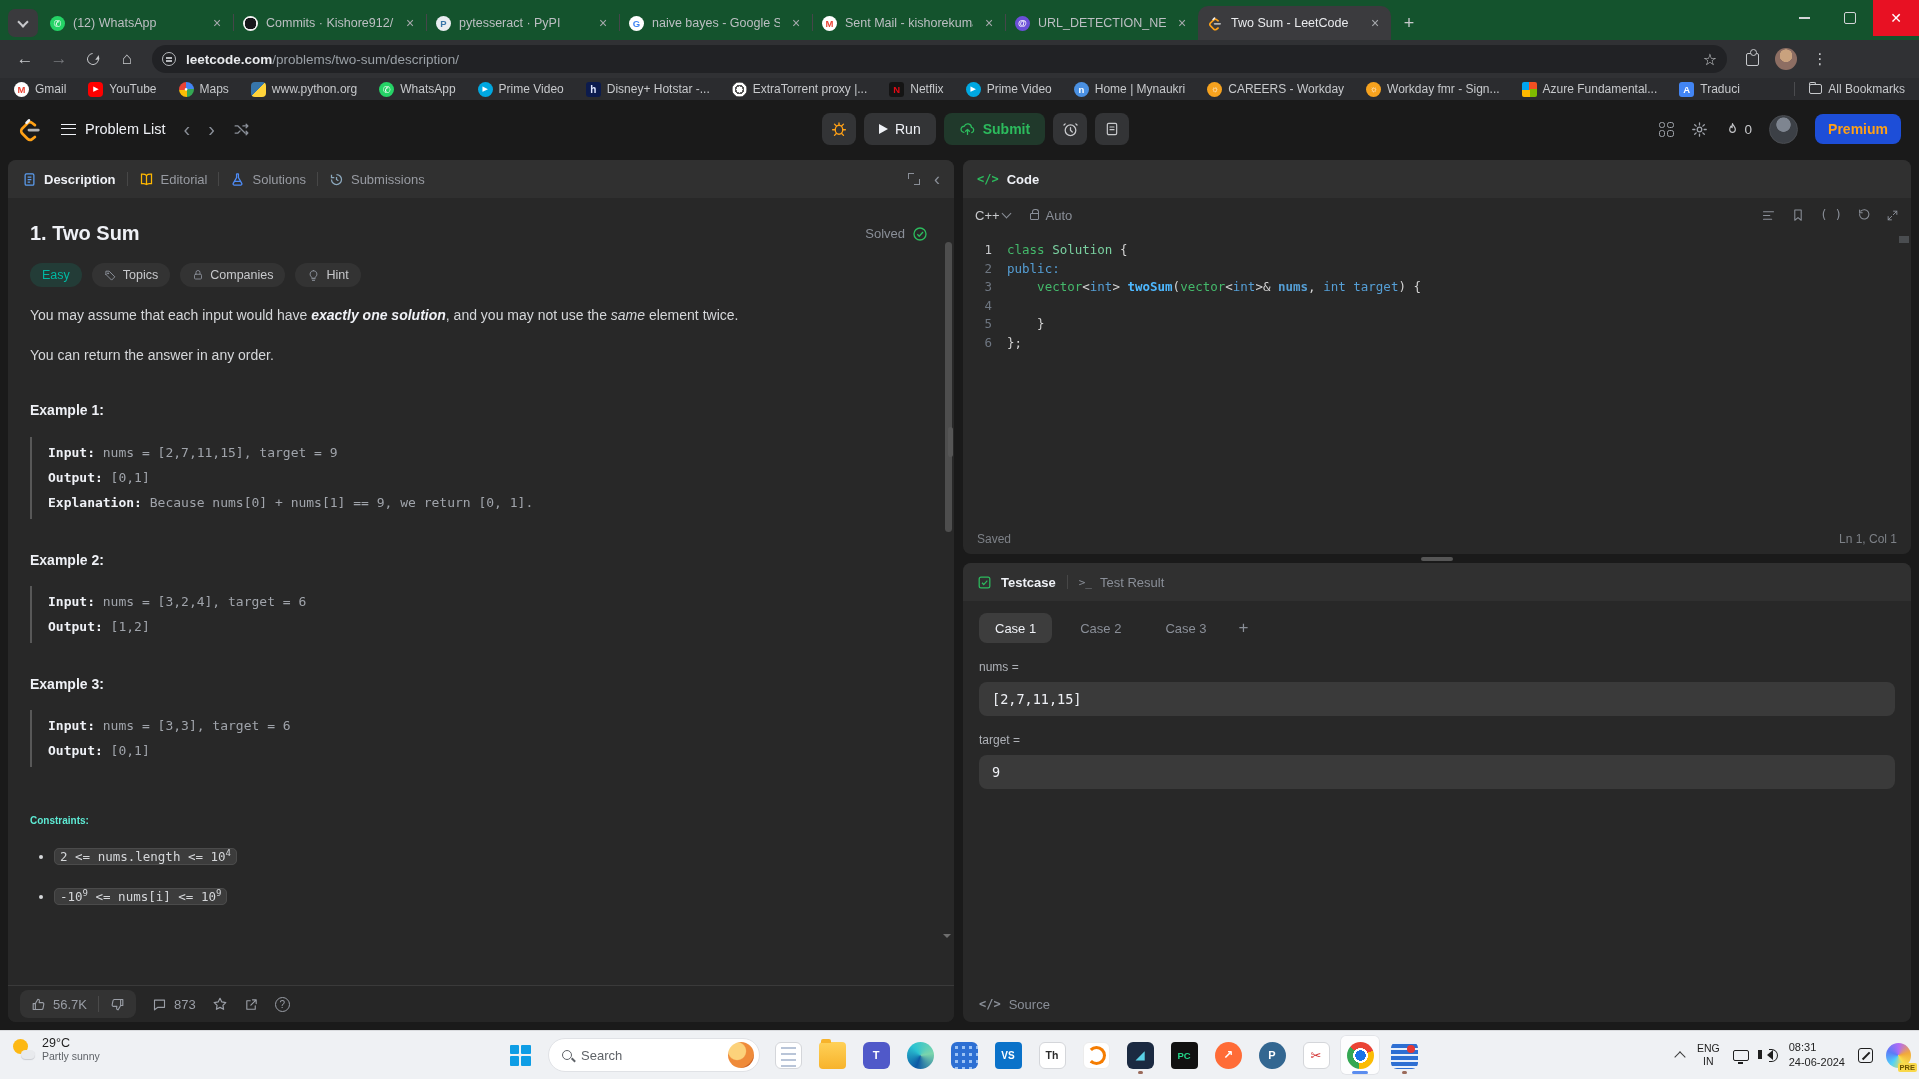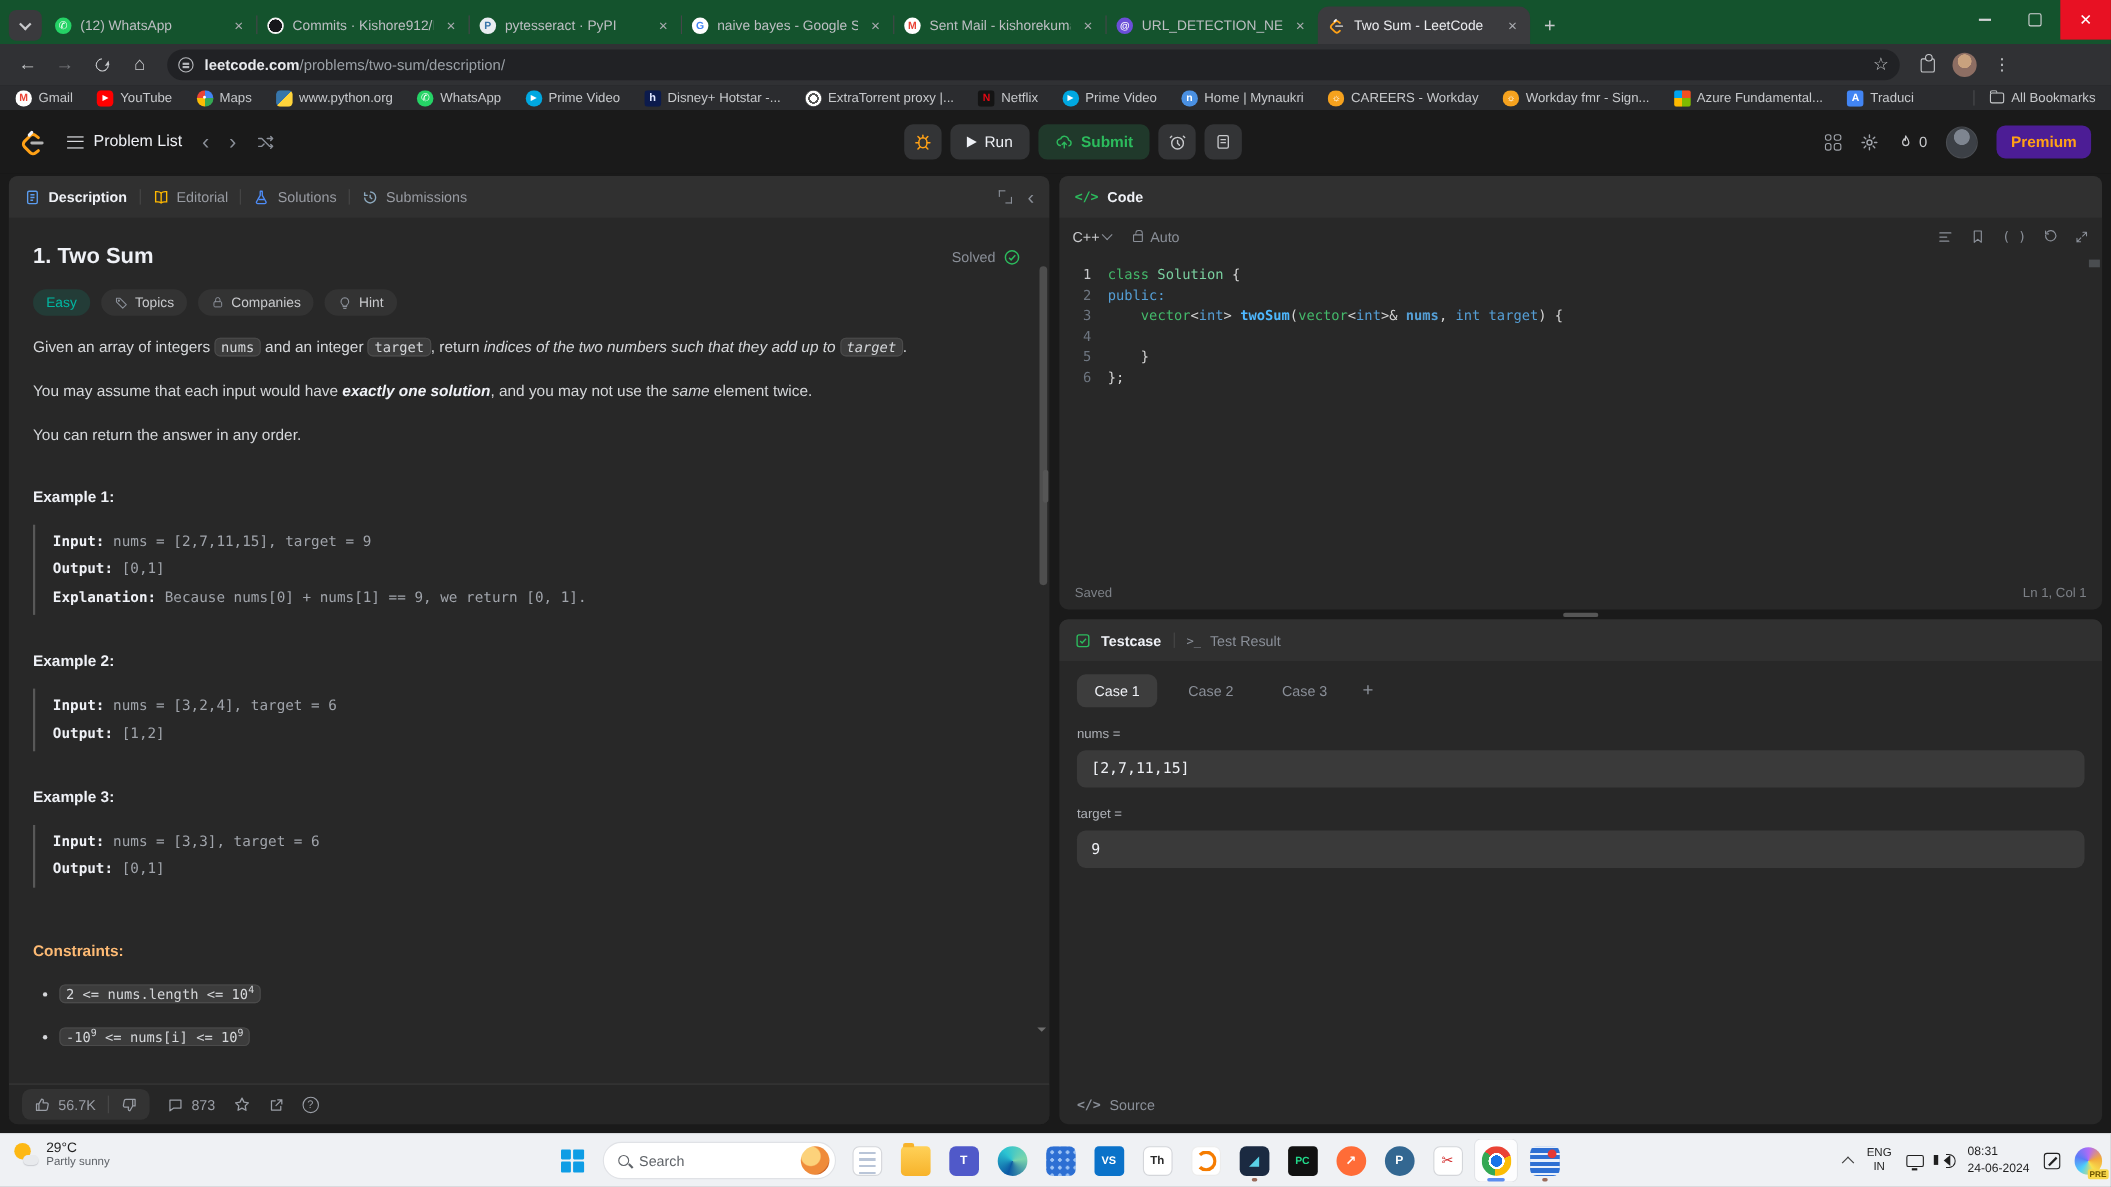--- a/index.html
+++ b/index.html
@@ -83,21 +83,21 @@
   .lc-center{position:absolute;left:822px;display:flex;align-items:center;gap:8px}
   .btn-sq{height:32px;min-width:34px;background:#333436;border-radius:8px;display:flex;align-items:center;justify-content:center;padding:0 8px;color:#c8c9cc}
   .btn-run{height:32px;background:#333436;border-radius:8px;display:flex;align-items:center;gap:7px;padding:0 15px;color:#eff1f6;font-size:14px;font-weight:500}
   .play-tri{width:0;height:0;border-left:9px solid #eff1f6;border-top:5.5px solid transparent;border-bottom:5.5px solid transparent}
   .btn-submit{height:32px;background:#20392b;border-radius:8px;display:flex;align-items:center;gap:7px;padding:0 15px;color:#2cbb5d;font-size:14px;font-weight:600}
   .lc-right{position:absolute;right:18px;display:flex;align-items:center;gap:17px;color:#a0a4ab}
   .grid-ic{width:15px;height:15px;display:grid;grid-template-columns:1fr 1fr;gap:2.5px}
   .grid-ic i{background:transparent;border:1.7px solid #a0a4ab;border-radius:2.5px}
   .streak{display:flex;align-items:center;gap:5px;font-size:13.5px;color:#c8c9cc}
   .avatar-lc{width:29px;height:29px;border-radius:50%;background:radial-gradient(circle at 50% 32%,#7e8590 0 30%,#3c4046 33% 100%);border:1px solid #4a4d52}
-  .btn-premium{height:30px;background:#4c1d95;border-radius:8px;display:flex;align-items:center;padding:0 13px;color:#ffa116;font-size:14px;font-weight:600}
+  .btn-premium{height:30px;background:#1d4ed8;border-radius:8px;display:flex;align-items:center;padding:0 13px;color:#ffa116;font-size:14px;font-weight:600}
 
   
   #workspace{position:absolute;left:0;top:158px;width:1919px;height:872px;background:#1a1a1a;display:flex;gap:9px;padding:2px 8px 8px}
   .panel{background:#282828;border-radius:8px;position:relative;overflow:hidden}
   .panel-head{height:38px;background:#303030;display:flex;align-items:center;padding:0 14px;font-size:13px}
   #descPanel{width:946px;flex:none;height:100%}
   #rightCol{flex:1;display:flex;flex-direction:column}
   #codePanel{height:394px;flex:none}
   .h-gutter{height:9px;position:relative}
   .h-gutter::after{content:"";position:absolute;left:50%;top:2.5px;margin-left:-16px;width:32px;height:4px;border-radius:2px;background:#565656}
@@ -124,21 +124,21 @@
   .pill.easy{background:#233c37;color:#00b8a3}
   #descText{margin-top:10px;font-size:14px;color:#d5d7da;line-height:1.66}
   #descText p{margin-top:17px}
   #descText code,.cons-code{font-family:"DejaVu Sans Mono","Liberation Mono",monospace;font-size:12.5px;background:#3c3c3c;border:1px solid #4b4b4b;border-radius:5px;padding:0 5px;color:#d5d7da;white-space:nowrap}
   #descText em{font-style:italic}
   #descText strong{color:#eff1f6}
   .ex-h{margin-top:30px;font-size:14px;font-weight:bold;color:#eff1f6}
   .ex-h.first{margin-top:32px}
   .ex-pre{margin-top:14px;border-left:2px solid #585858;padding:3px 0 3px 16px;font-family:"DejaVu Sans Mono","Liberation Mono",monospace;font-size:13px;color:#a0a4ab;line-height:1.95}
   .ex-pre b{color:#eff1f6;font-weight:bold}
-  .cons-h{margin-top:46px;font-size:14px;font-weight:bold;color:#fdba74}
+  .cons-h{margin-top:46px;font-size:10px;font-weight:bold;color:#5eead4}
   #consList{margin-top:6px;padding-left:24px}
   #consList li{margin-top:17px;color:#d5d7da;font-size:13.5px}
   #consList li::marker{color:#d5d7da}
   .cons-code sup{font-size:9px}
   
   #descFooter{position:absolute;left:0;bottom:0;right:0;height:37px;background:#262626;border-top:1px solid #3a3a3a;display:flex;align-items:center;padding:0 12px;gap:16px;color:#9a9ea6;font-size:13px}
   .like-group{display:flex;align-items:center;height:28px;background:#333;border-radius:8px;overflow:hidden}
   .like-part{display:flex;align-items:center;gap:7px;padding:0 11px;height:100%}
   .like-sep{width:1px;height:16px;background:#4a4a4a}
   .f-item{display:flex;align-items:center;gap:7px}
@@ -560,21 +560,20 @@
           <span class="pill">
             <span class="icon" style="color: rgb(138, 143, 152);">
               <svg width="13" height="13" viewBox="0 0 24 24" fill="none" stroke="currentColor" stroke-width="1.8" stroke-linecap="round" stroke-linejoin="round">
                 <path d="M9 18h6M10 21h4M12 3a6.5 6.5 0 00-4 11.5c.8.7 1 1.5 1 2.5h6c0-1 .2-1.8 1-2.5A6.5 6.5 0 0012 3z"></path>
               </svg>
             </span>
             <span>Hint</span>
           </span>
         </div>
       <div id="descText">
-          <p>Given an array of integers <code>nums</code> and an integer <code>target</code>, return <em>indices of the two numbers such that they add up to </em><code style="font-style: italic;">target</code>.</p>
           <p>You may assume that each input would have <strong><em>exactly one solution</em></strong>, and you may not use the <em>same</em> element twice.</p>
           <p>You can return the answer in any order.</p>
           <div class="ex-h first">Example 1:</div>
           <div class="ex-pre">
             <div><b>Input:</b> nums = [2,7,11,15], target = 9</div>
             <div><b>Output:</b> [0,1]</div>
             <div><b>Explanation:</b> Because nums[0] + nums[1] == 9, we return [0, 1].</div>
           </div>
           <div class="ex-h">Example 2:</div>
           <div class="ex-pre">

